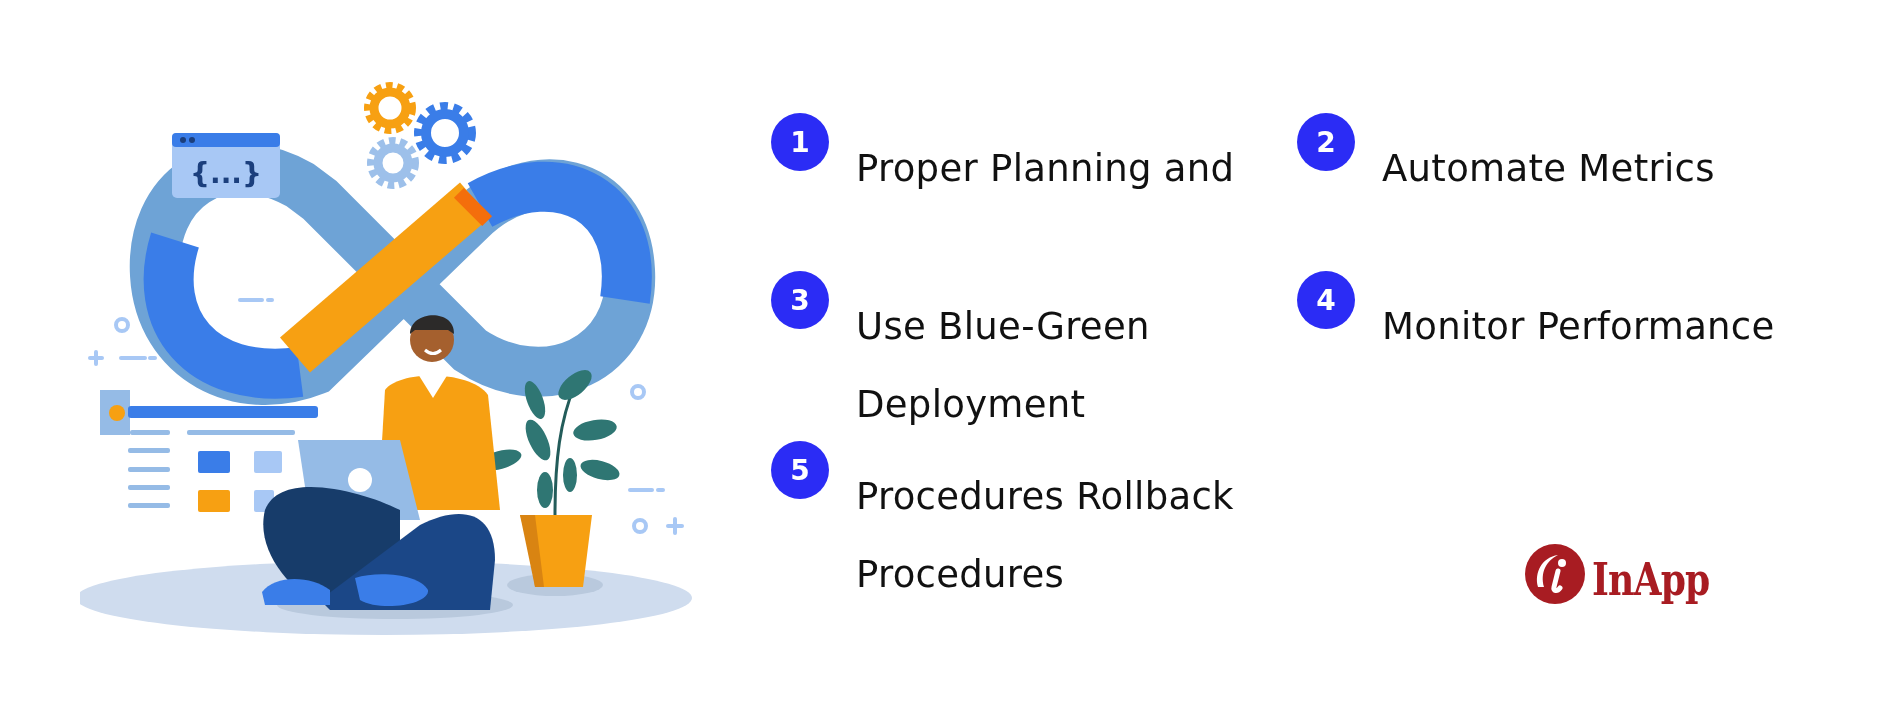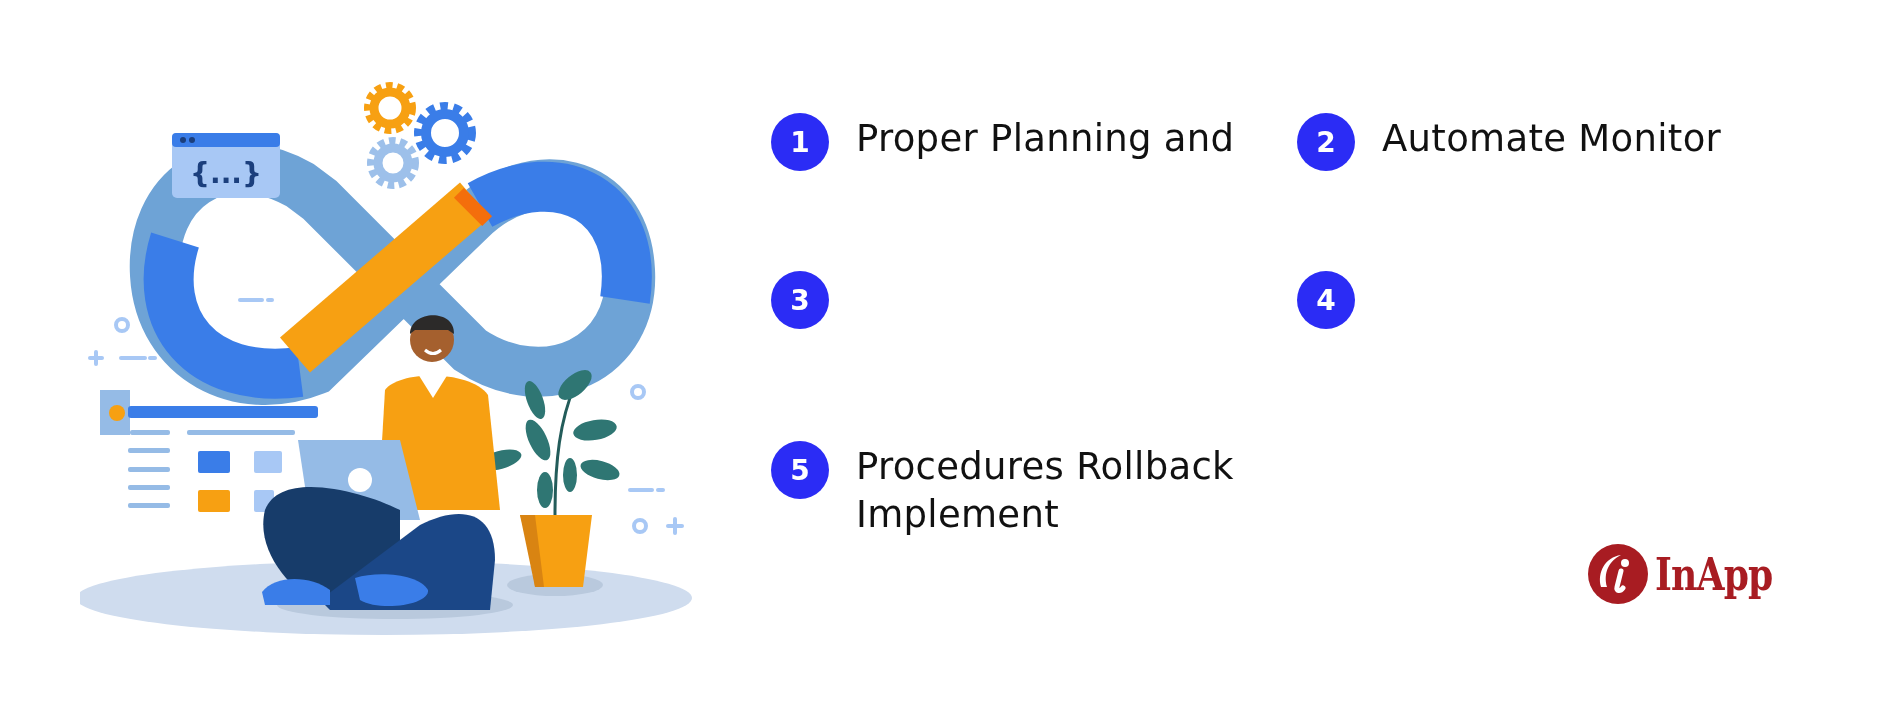--- a/index.html
+++ b/index.html
@@ -5,22 +5,22 @@
   html, body { margin:0; padding:0; background:#ffffff; }
   body { width:1883px; height:723px; position:relative; overflow:hidden;
          font-family: "DejaVu Sans", "Liberation Sans", sans-serif; }
   .illustration { position:absolute; left:80px; top:70px; width:660px; height:580px; }
   .item { position:absolute; display:flex; align-items:flex-start; }
   .num { width:58px; height:58px; border-radius:50%; color:#fff; font-weight:bold;
          font-size:28px; display:flex; align-items:center; justify-content:center;
          flex:0 0 58px; margin-top:-2px; }
   .label { margin-left:27px; font-size:37px; line-height:48px; color:#111111;
            letter-spacing:0.3px; font-weight:400; }
-  .label span { display:block; white-space:nowrap; }
-  .logo { position:absolute; left:1587px; top:543px; display:flex; align-items:center; }
+  .label span { display:block; white-space:nowrap;margin-top:30px; }
+  .logo { position:absolute; left:1524px; top:543px; display:flex; align-items:flex-end; }
   .logo-text { font-family:"DejaVu Serif", "Liberation Serif", serif; font-weight:bold;
                font-size:44px; margin-left:6px; letter-spacing:-1px; transform:scaleX(0.82); transform-origin:left center; }
 </style>
 </head>
 <body>
 
 <svg class="illustration" viewBox="80 70 660 580" width="660" height="580">
 
   <ellipse cx="384" cy="598" rx="308" ry="37" fill="#cfdcee"></ellipse>
   <ellipse cx="395" cy="605" rx="118" ry="14" fill="#b9c9dd"></ellipse>
@@ -119,39 +119,44 @@
 <div class="item" style="left:771px; top:115px;">
   <div class="num" style="background:#2b2cf5;">1</div>
   <div class="label">
     <span>Proper Planning and</span>
   </div>
 </div>
 
 <div class="item" style="left:1297px; top:115px;">
   <div class="num" style="background:#2b2cf5;">2</div>
   <div class="label">
-    <span>Automate Monitor</span>
+    <span>Automate Metrics</span>
   </div>
 </div>
 
 <div class="item" style="left:771px; top:273px;">
   <div class="num" style="background:#2b2cf5;">3</div>
+  <div class="label">
+    <span>Use Blue-Green</span>
+    <span>Deployment</span>
+  </div>
 </div>
 
 <div class="item" style="left:1297px; top:273px;">
   <div class="num" style="background:#2b2cf5;">4</div>
   <div class="label">
+    <span>Monitor Performance</span>
   </div>
 </div>
 
 <div class="item" style="left:771px; top:443px;">
   <div class="num" style="background:#2b2cf5;">5</div>
   <div class="label">
     <span>Procedures Rollback</span>
-    <span>Implement</span>
+    <span>Procedures</span>
   </div>
 </div>
 
 <div class="logo">
   <svg width="62" height="62" viewBox="0 0 62 62">
     <circle cx="31" cy="31" r="30" fill="#a81c22"></circle>
     <path d="M 14 44 C 10 30, 18 14, 34 12 C 22 18, 16 30, 20 44 Z" fill="#ffffff"></path>
     <circle cx="38" cy="20" r="4" fill="#ffffff"></circle>
     <path d="M 34 28 L 30 44 C 29 48, 33 49, 36 45" stroke="#ffffff" stroke-width="5" fill="none" stroke-linecap="round"></path>
   </svg>

